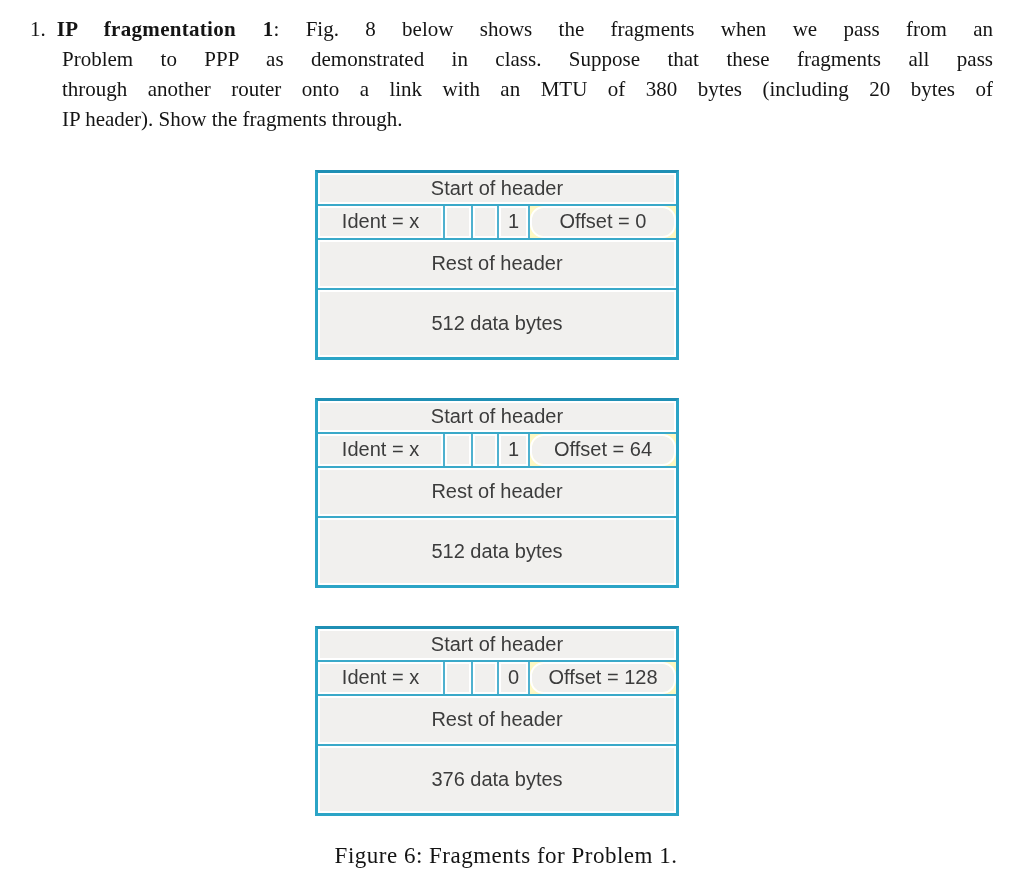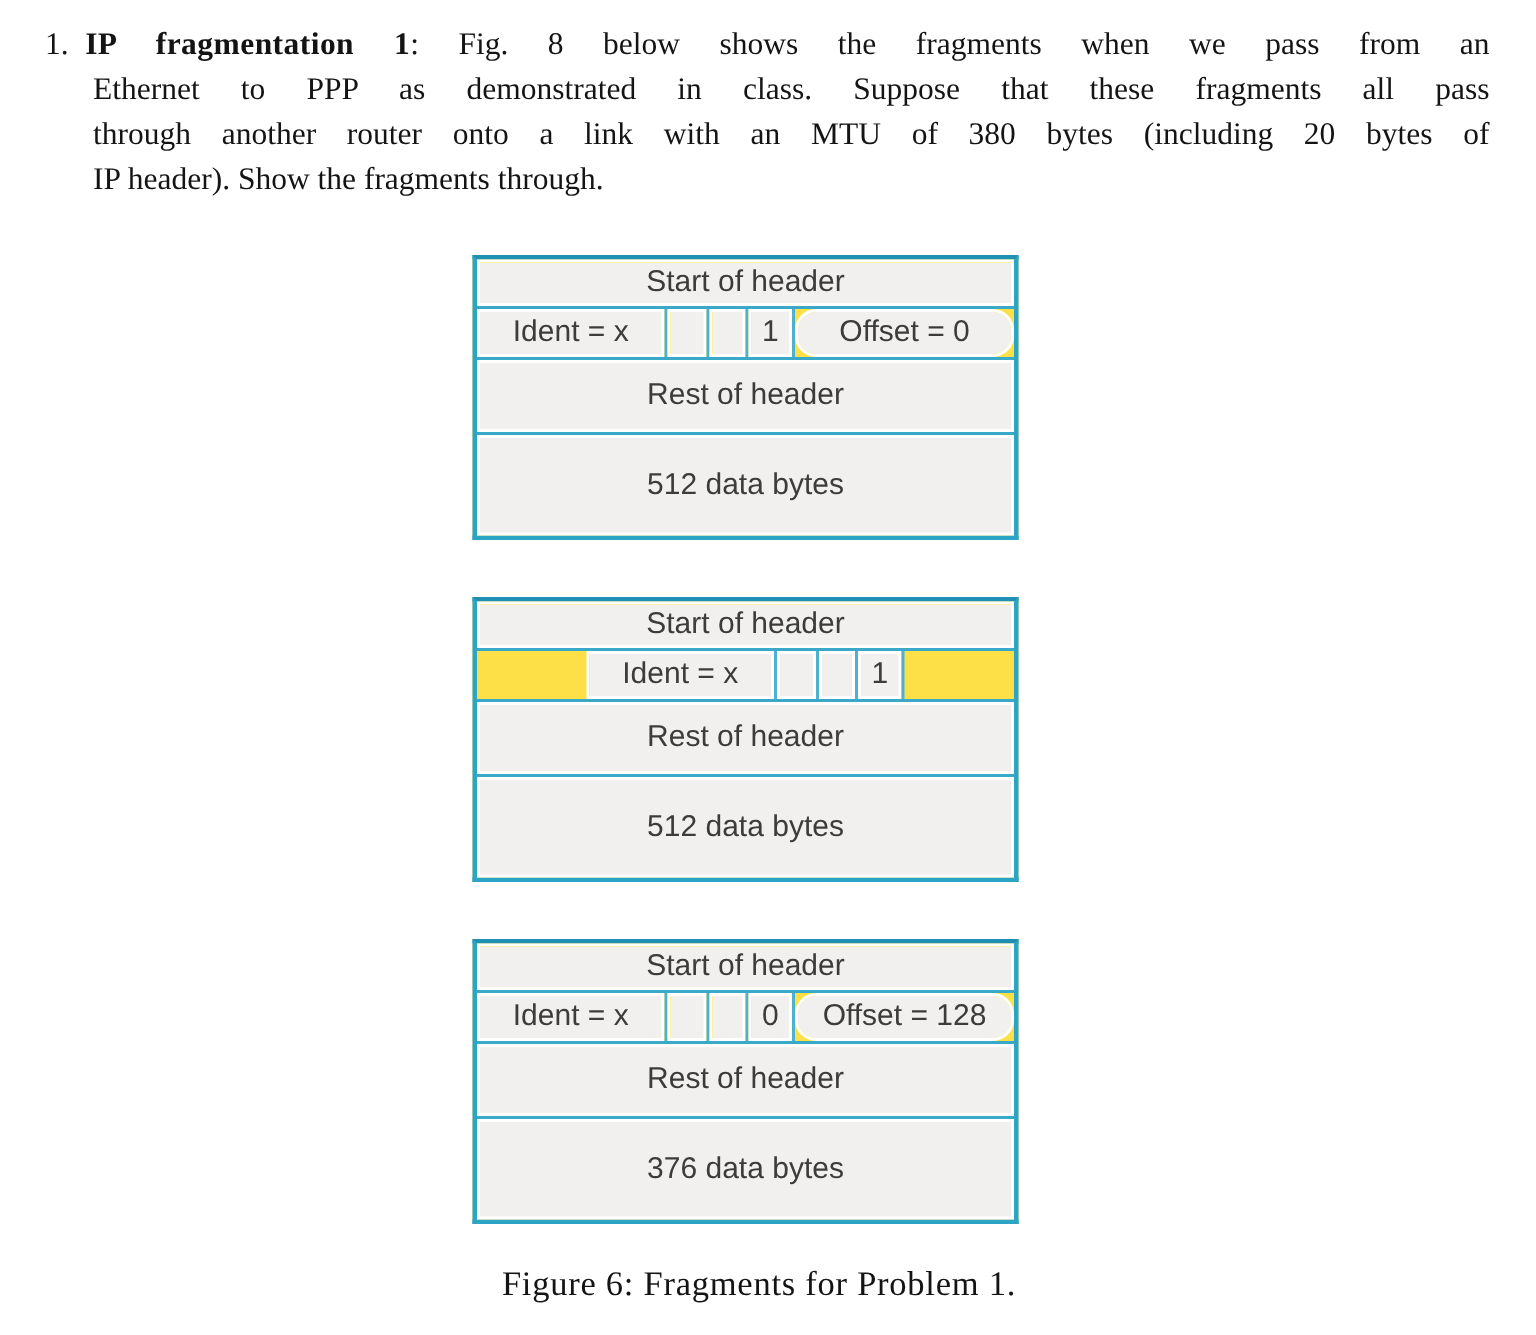--- a/index.html
+++ b/index.html
@@ -49,21 +49,21 @@
     left: 315px;
     top: 170px;
     width: 364px;
   }
   .fragbox {
     width: 364px;
     height: 190px;
     box-sizing: border-box;
     border: 3px solid #2ba4c6;
     border-top-color: #1f8fb4;
-    background: #fde047;
+    background: #fef9c3;
     margin-bottom: 38px;
     display: flex;
     flex-direction: column;
     font-family: "Liberation Sans", sans-serif;
     color: #3c3c3c;
     font-size: 20px;
   }
   .row {
     background: #f1f0ee;
     background-clip: padding-box;
@@ -116,21 +116,21 @@
     font-size: 23px;
     transform: translateX(-6px);
     letter-spacing: 0.5px;
   }
 </style>
 </head>
 <body>
 
 <div class="problem">
   <div class="pline force-just"><span class="num">1.</span><span class="bold">IP fragmentation 1</span><span>: Fig. 8 below shows the fragments when we pass from an</span></div>
-  <div class="pline force-just indent">Ethernet to PPP as demonstrated in class. Suppose that these fragments all pass</div>
+  <div class="pline force-just indent">Problem to PPP as demonstrated in class. Suppose that these fragments all pass</div>
   <div class="pline force-just indent">through another router onto a link with an MTU of 380 bytes (including 20 bytes of</div>
   <div class="pline indent">IP header). Show the fragments through.</div>
 </div>
 
 <div class="figure-wrap">
 
   <div class="fragbox">
     <div class="row r1">Start of header</div>
     <div class="hsep"></div>
     <div class="row r2">
@@ -155,20 +155,21 @@
     <div class="hsep"></div>
     <div class="row r2">
       <div class="cell ident">Ident = x</div>
       <div class="vsep"></div>
       <div class="cell small s1"></div>
       <div class="vsep"></div>
       <div class="cell small s2"></div>
       <div class="vsep"></div>
       <div class="cell flag">1</div>
       <div class="vsep"></div>
+      <div class="cell offset">Offset = 64</div>
     </div>
     <div class="hsep"></div>
     <div class="row r3">Rest of header</div>
     <div class="hsep"></div>
     <div class="row r4">512 data bytes</div>
   </div>
 
   <div class="fragbox">
     <div class="row r1">Start of header</div>
     <div class="hsep"></div>

